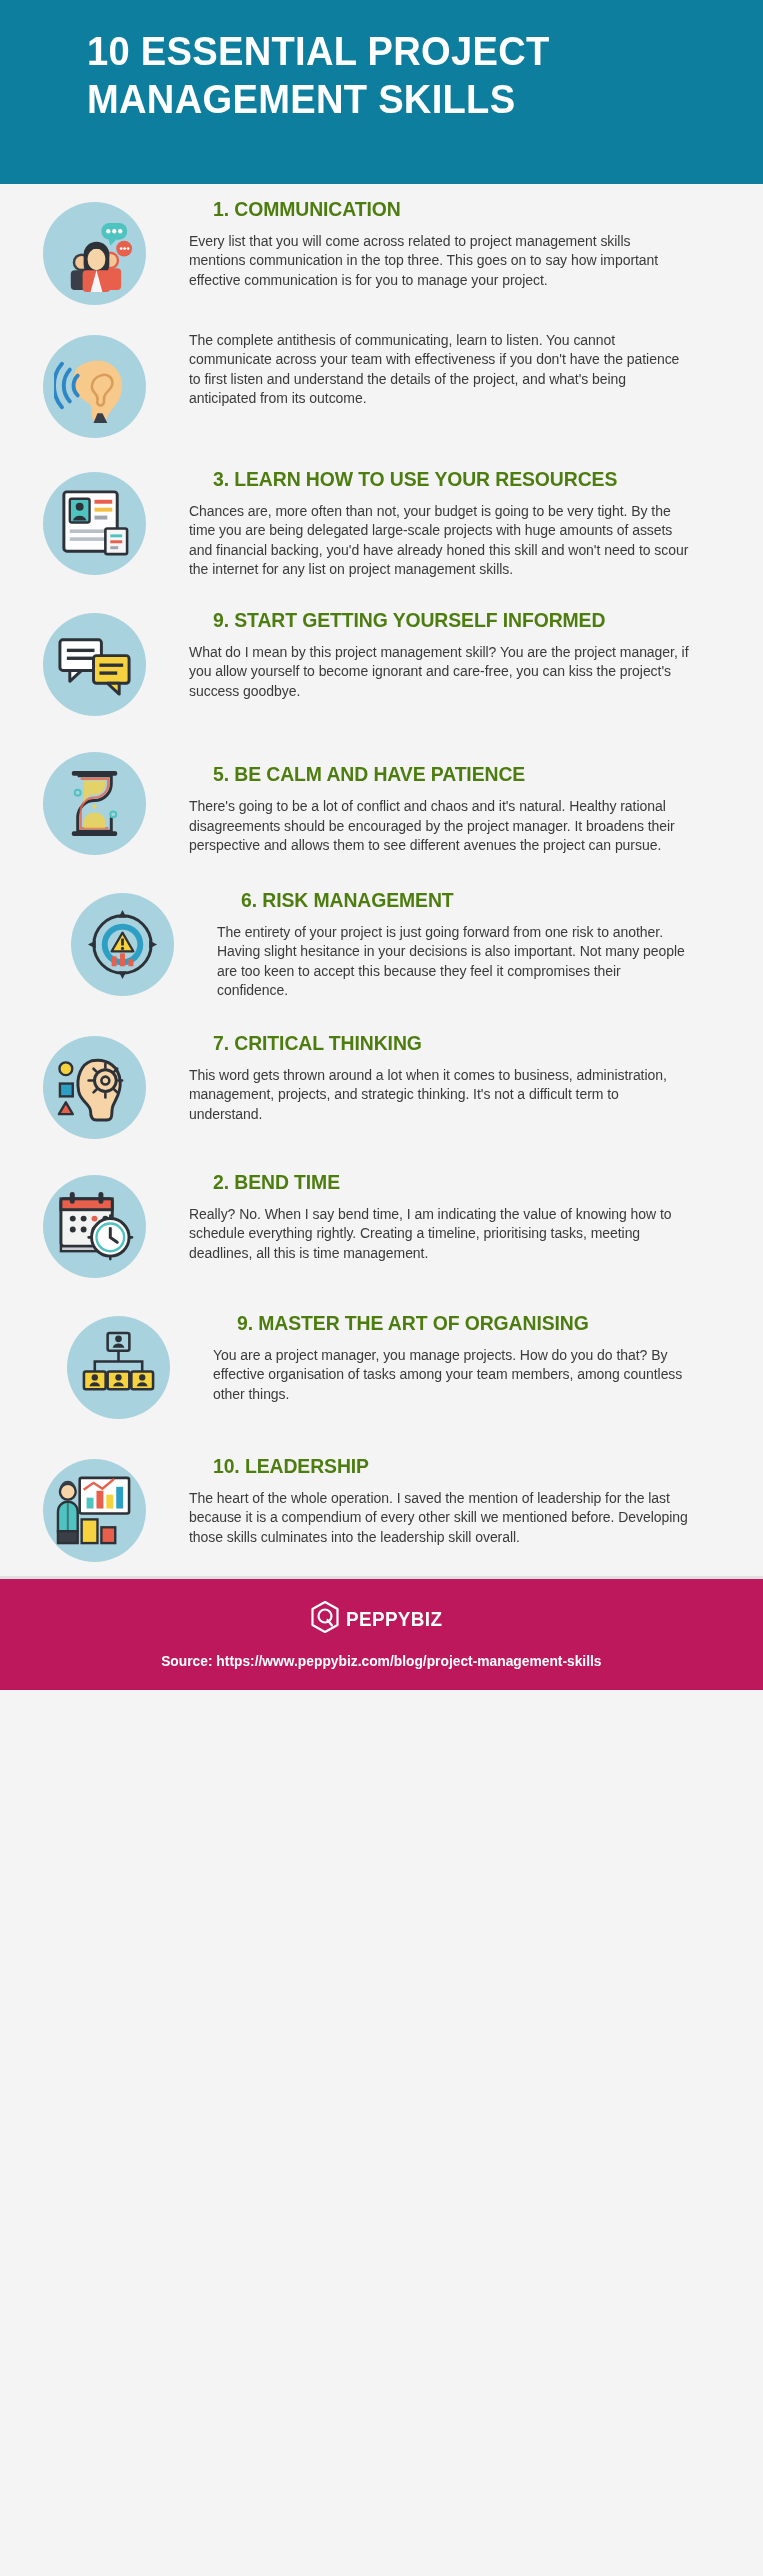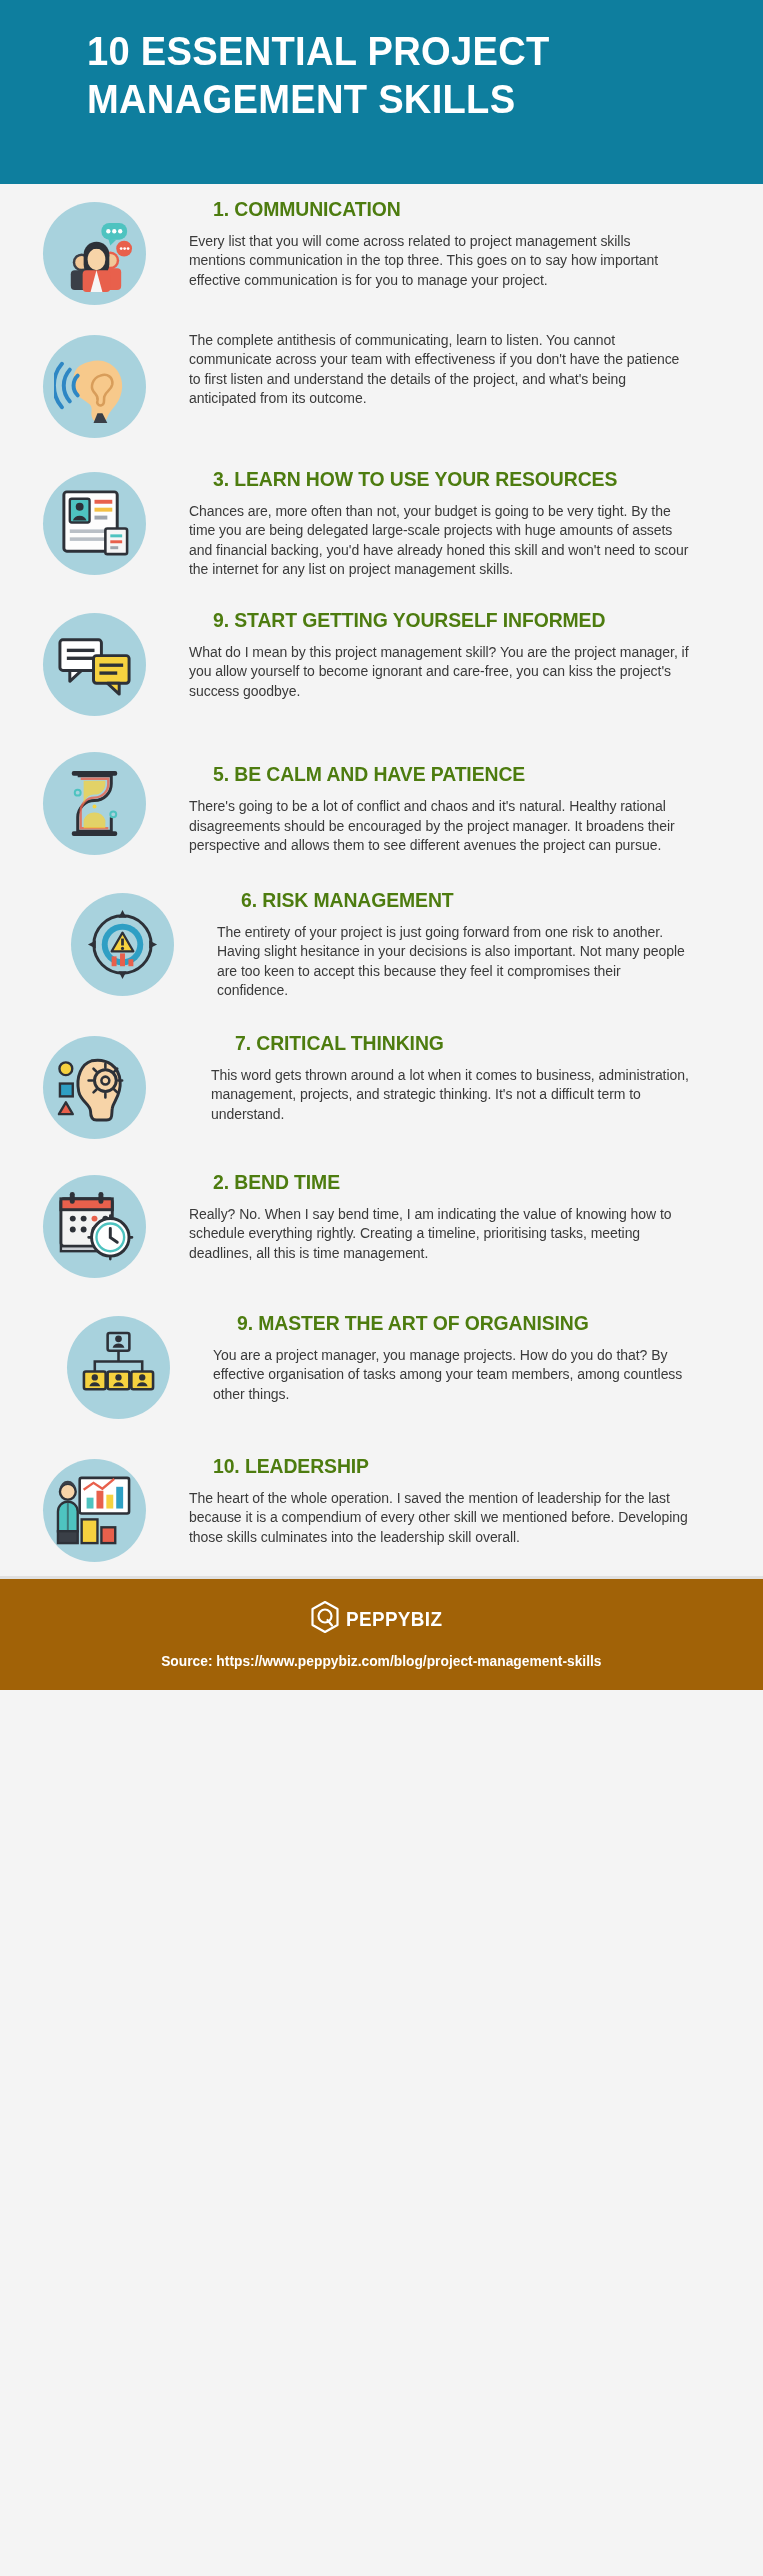--- a/index.html
+++ b/index.html
@@ -68,21 +68,21 @@
   }
   .sect-body {
     color:#3a3a3a;
     font-size:14px;
     line-height:1.38;
     letter-spacing:-0.05px;
   }
 
   
   .footer {
-    background:#a16207;
+    background:#be185d;
     height:111px;
     display:flex; flex-direction:column;
     align-items:center; justify-content:center;
     gap:14px;
   }
   .brand { display:flex; align-items:center; gap:6px; }
   .brand-name {
     color:#fff; font-weight:bold; font-size:21px;
     font-family:"Liberation Sans Narrow","Liberation Sans", sans-serif;
     letter-spacing:0.4px; transform:scaleX(0.9); transform-origin:left center;
@@ -242,21 +242,21 @@
             <rect x="47" y="56" width="5" height="7" fill="#e8604c"></rect>
           </svg>
         </div>
       </div>
       <div class="text-col">
         <div class="sect-title">6. RISK MANAGEMENT</div>
         <div class="sect-body">The entirety of your project is just going forward from one risk to another. Having slight hesitance in your decisions is also important. Not many people are too keen to accept this because they feel it compromises their confidence.</div>
       </div>
     </div>
 
-    <div class="section" style="margin-top:32px;gap:22px;">
+    <div class="section" style="margin-top:32px;">
       <div class="icon-col">
         <div class="circle">
           <svg width="81" height="81" viewBox="0 0 82 82">
             <path d="M38 14 c16 -3 28 6 29 21 c1 14 -7 20 -8 27 c-1 6 1 12 -6 12 h-10 c-5 0 -6 -4 -6 -9 c0 -7 -10 -10 -12 -20 c-3 -15 3 -28 13 -31z" fill="#f7d4a8" stroke="#2d3138" stroke-width="3"></path>
             <circle cx="52" cy="34" r="11" fill="none" stroke="#2d3138" stroke-width="3"></circle>
             <circle cx="52" cy="34" r="4" fill="none" stroke="#2d3138" stroke-width="2.6"></circle>
             <path d="M52 21 v-4 M52 47 v4 M39 34 h-4 M65 34 h4 M43 25 l-3 -3 M61 43 l3 3 M61 25 l3 -3 M43 43 l-3 3" stroke="#2d3138" stroke-width="2.6" stroke-linecap="round"></path>
             <circle cx="12" cy="22" r="6.5" fill="#f6d23f" stroke="#2d3138" stroke-width="2.4"></circle>
             <rect x="6" y="37" width="13" height="13" fill="#2e9fc4" stroke="#2d3138" stroke-width="2.4"></rect>
             <path d="M12 56 l7 12 h-14z" fill="#e8604c" stroke="#2d3138" stroke-width="2.4" stroke-linejoin="round"></path>

